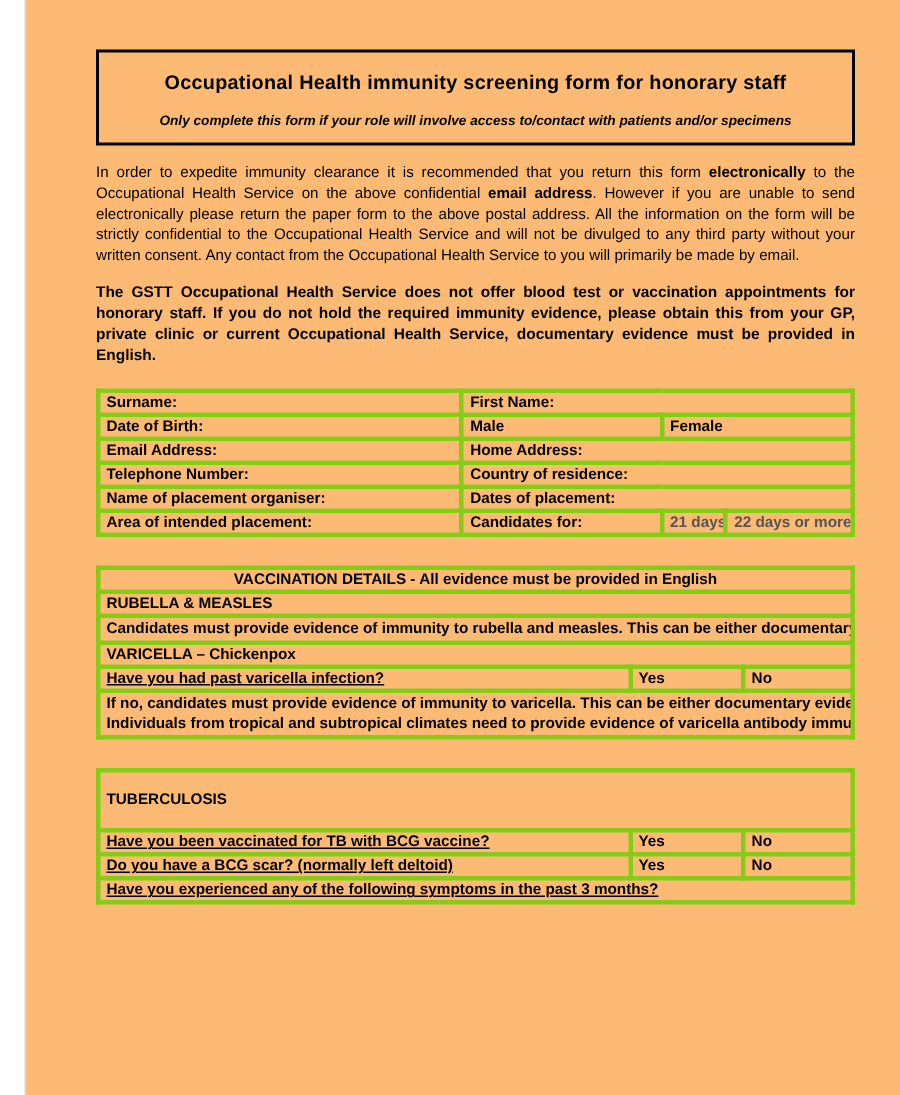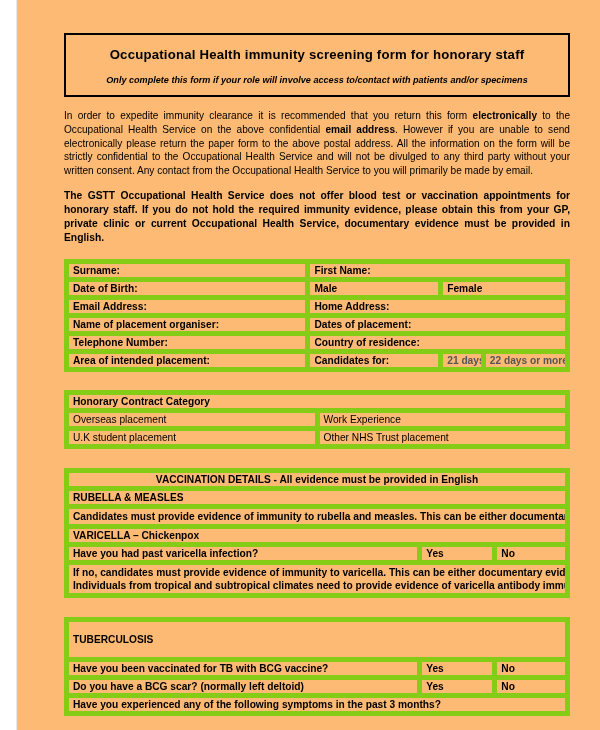--- a/index.html
+++ b/index.html
@@ -70,21 +70,21 @@
   }
 
   
   table.form {
     width: 100%;
     border-collapse: collapse;
     table-layout: fixed;
     border: 2px solid #000;
   }
   table.form td {
-    border: 5px solid #84cc16;
+    border: 3px solid #84cc16;
     padding: 1px 4px;
     font-size: 10.2px;
     font-weight: bold;
     vertical-align: middle;
     height: 12px;
     box-sizing: border-box;
     overflow: hidden;
     white-space: nowrap;
   }
 
@@ -133,20 +133,21 @@
     line-height: 1.28;
     text-align: justify;
     padding: 2px 4px 3px 4px;
     vertical-align: top;
   }
   .q-cell {
     font-size: 10.1px;
     font-weight: normal;
     height: 14px;
     white-space: nowrap;
+    text-decoration: underline;
   }
   .yn-cell {
     font-size: 10.1px;
     font-weight: normal;
     height: 14px;
     padding-left: 6px;
     white-space: nowrap;
     margin-left: 40px;
   }
   .b { font-weight: bold; }
@@ -186,55 +187,36 @@
         <tr>
           <td>Date of Birth:</td>
           <td>Male</td>
           <td colspan="2">Female</td>
         </tr>
         <tr>
           <td>Email Address:</td>
           <td colspan="3">Home Address:</td>
         </tr>
         <tr>
+          <td>Telephone Number:</td>
+          <td colspan="3">Country of residence:</td>
+        </tr>
+        <tr>
           <td>Name of placement organiser:</td>
           <td colspan="3">Dates of placement:</td>
-        </tr>
-        <tr>
-          <td>Telephone Number:</td>
-          <td colspan="3">Country of residence:</td>
         </tr>
         <tr>
           <td>Area of intended placement:</td>
           <td class="tiny">Candidates for:</td>
           <td class="tiny-grey">21 days or fewer</td>
           <td class="tiny-grey">22 days or more</td>
         </tr>
       </tbody>
     </table>
 
-    <table class="form tbl-contract">
-      <colgroup>
-        <col style="width:50%">
-        <col style="width:50%">
-      </colgroup>
-      <tbody>
-        <tr>
-          <td class="hdr" colspan="2">Honorary Contract Category</td>
-        </tr>
-        <tr>
-          <td class="normal">Overseas placement</td>
-          <td class="normal">Work Experience</td>
-        </tr>
-        <tr>
-          <td class="normal">U.K student placement</td>
-          <td class="normal">Other NHS Trust placement</td>
-        </tr>
-      </tbody>
-    </table>
 
     <table class="form tbl-vacc">
       <colgroup>
         <col style="width:70.5%">
         <col style="width:15%">
         <col style="width:14.5%">
       </colgroup>
       <tbody>
         <tr>
           <td class="vacc-title" colspan="3">VACCINATION DETAILS - All evidence must be provided in English</td>

